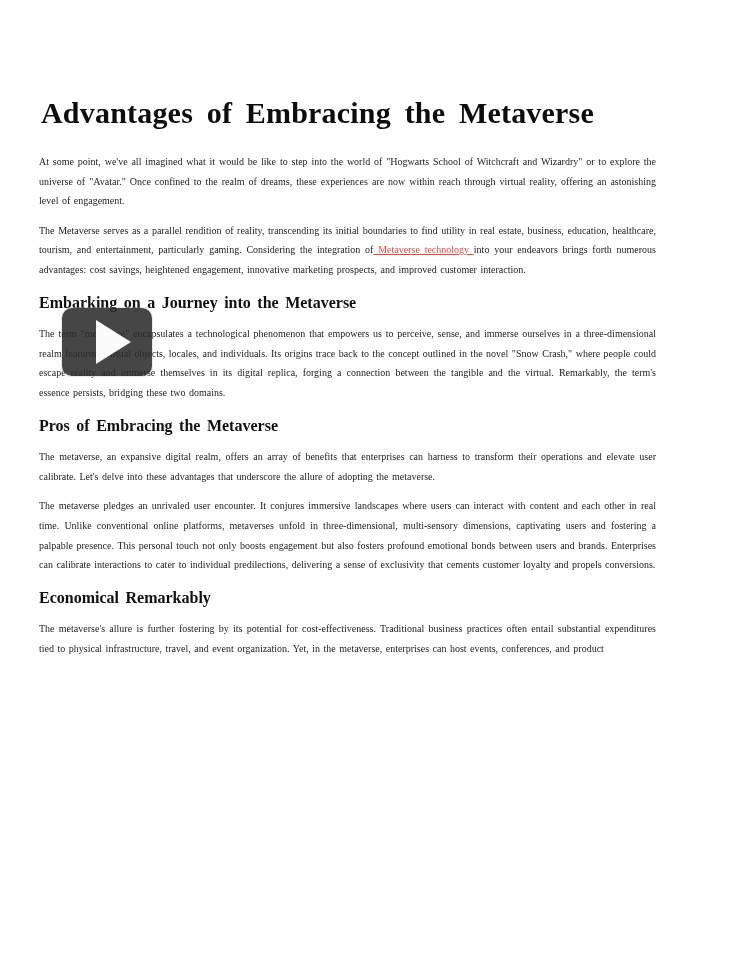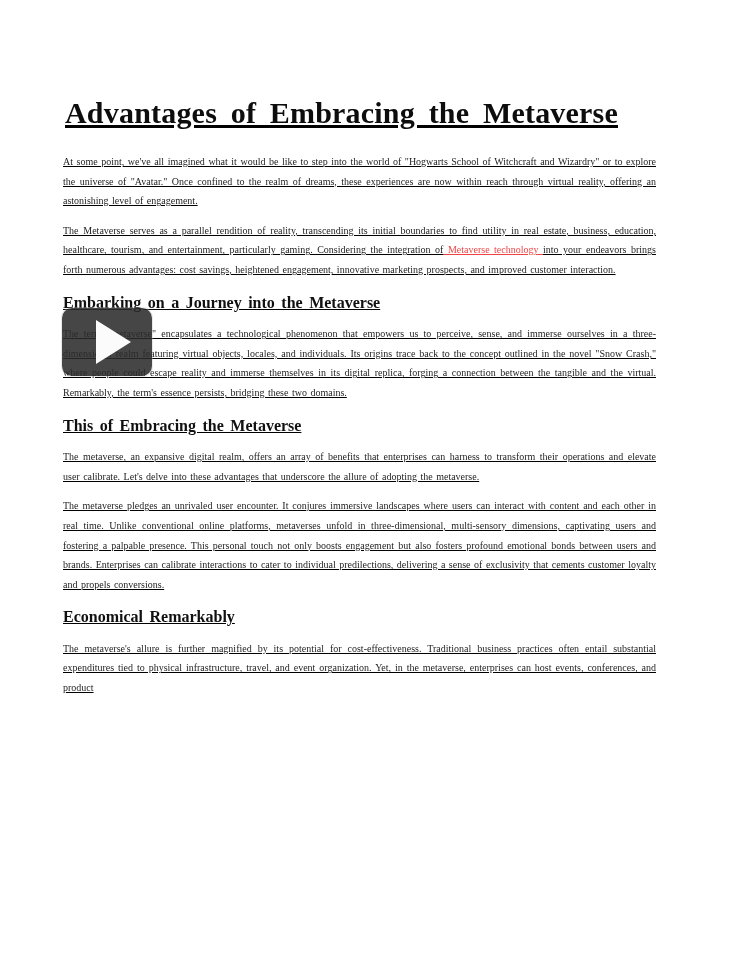--- a/index.html
+++ b/index.html
@@ -8,22 +8,21 @@
   }
   body {
     width: 741px;
     height: 960px;
     background: #ffffff;
     position: relative;
     overflow: hidden;
     font-family: "Liberation Serif", serif;
   }
   .page {
-    padding: 95px 85px 0 63px;
-    text-decoration: underline;
+    padding: 95px 85px 0 39px;
   }
   .doc-title {
     font-size: 30px;
     line-height: 36px;
     font-weight: 700;
     color: #0d0d0d;
     margin: 0 0 21px 2px;
     word-spacing: 6px;
     letter-spacing: 0.2px;
   }
@@ -78,27 +77,27 @@
   <h1 class="doc-title">Advantages of Embracing the Metaverse</h1>
 
   <p class="para">At some point, we've all imagined what it would be like to step into the world of "Hogwarts School of Witchcraft and Wizardry" or to explore the universe of "Avatar." Once confined to the realm of dreams, these experiences are now within reach through virtual reality, offering an astonishing level of engagement.</p>
 
   <p class="para"><span>The Metaverse serves as a parallel rendition of reality, transcending its initial boundaries to find utility in real estate, business, education, healthcare, tourism, and entertainment, particularly gaming. Considering the integration of</span><a class="link"> Metaverse technology </a><span>into your endeavors brings forth numerous advantages: cost savings, heightened engagement, innovative marketing prospects, and improved customer interaction.</span></p>
 
   <h2 class="heading">Embarking on a Journey into the Metaverse</h2>
 
   <p class="para">The term "metaverse" encapsulates a technological phenomenon that empowers us to perceive, sense, and immerse ourselves in a three-dimensional realm featuring virtual objects, locales, and individuals. Its origins trace back to the concept outlined in the novel "Snow Crash," where people could escape reality and immerse themselves in its digital replica, forging a connection between the tangible and the virtual. Remarkably, the term's essence persists, bridging these two domains.</p>
 
-  <h2 class="heading">This of Embracing  the Metaverse</h2>
+  <h2 class="heading">Pros of Embracing  the Metaverse</h2>
 
   <p class="para">The metaverse, an expansive digital realm, offers an array of benefits that enterprises can harness to transform their operations and elevate user calibrate. Let's delve into these advantages that underscore the allure of adopting the metaverse.</p>
 
 
   <p class="para">The metaverse pledges an unrivaled user encounter. It conjures immersive landscapes where users can interact with content and each other in real time. Unlike conventional online platforms, metaverses unfold in three-dimensional, multi-sensory dimensions, captivating users and fostering a palpable presence. This personal touch not only boosts engagement but also fosters profound emotional bonds between users and brands. Enterprises can calibrate interactions to cater to individual predilections, delivering a sense of exclusivity that cements customer loyalty and propels conversions.</p>
 
   <h2 class="heading">Economical Remarkably</h2>
 
-  <p class="para">The metaverse's allure is further magnified by its potential for cost-effectiveness. Traditional business practices often entail substantial expenditures tied to physical infrastructure, travel, and event organization.  Yet, in the metaverse, enterprises can host events, conferences, and product</p>
+  <p class="para">The metaverse's allure is further fostering by its potential for cost-effectiveness. Traditional business practices often entail substantial expenditures tied to physical infrastructure, travel, and event organization.  Yet, in the metaverse, enterprises can host events, conferences, and product</p>
 </div>
 
 <div class="play-overlay">
   <span class="play-triangle"></span>
 </div>
 
 </body></html>

